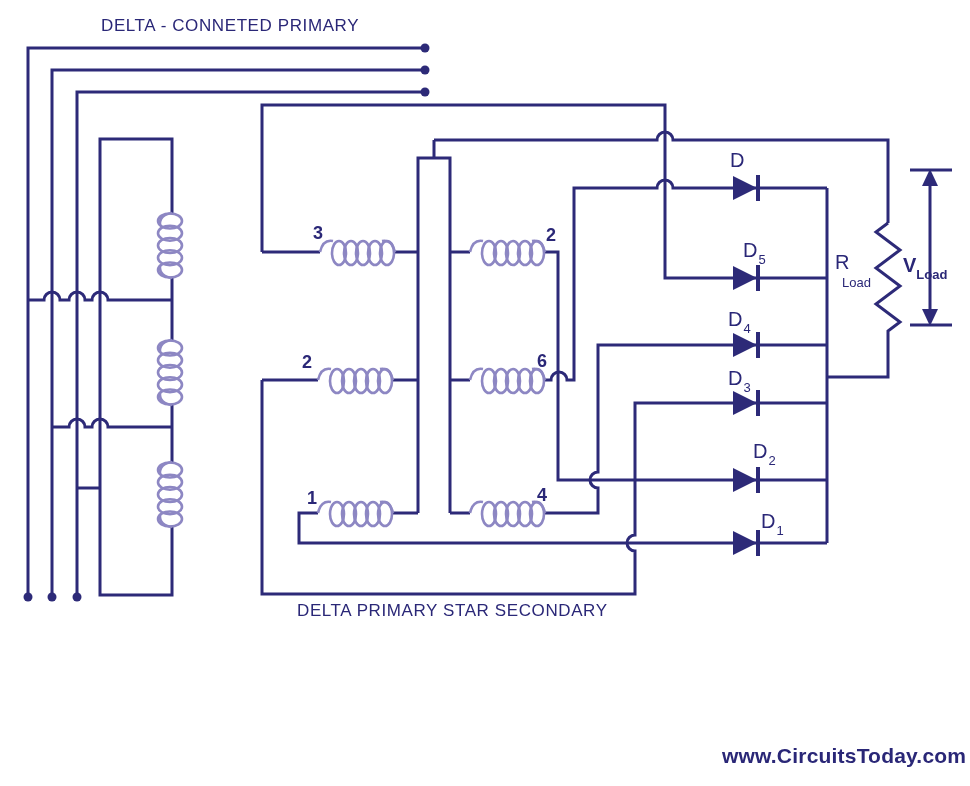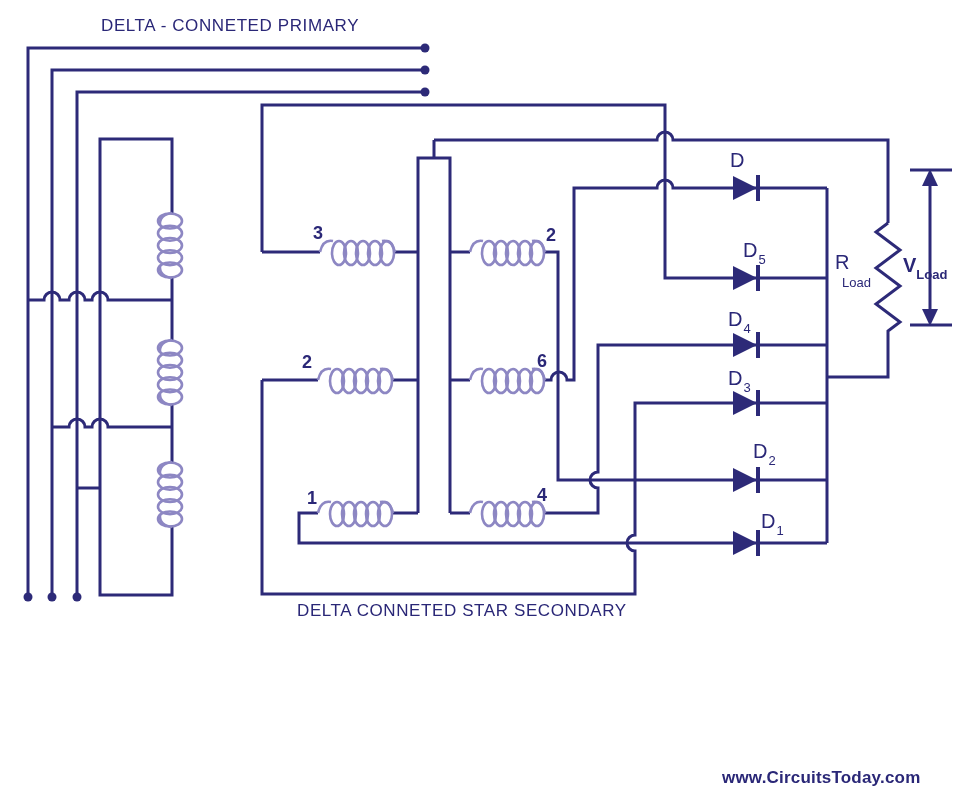--- a/index.html
+++ b/index.html
@@ -22,21 +22,21 @@
   .lbl{position:absolute;color:var(--text);white-space:nowrap;line-height:1;}
   .caption{font-size:17px;letter-spacing:0.6px;}
   .windnum{font-size:18px;font-weight:700;}
   .dlabel{font-size:20px;}
   .dlabel sub{font-size:13px;position:relative;top:2px;left:1px;}
   .rlabel{font-size:20px;}
   .rsub{font-size:13px;}
   .vlabel{font-size:20px;font-weight:700;}
   .vlabel sub{font-size:13px;position:relative;top:2px;font-weight:700;}
   .maintitle{font-size:21px;letter-spacing:0.8px;}
-  .watermark{font-size:17px;font-weight:700;letter-spacing:0.2px;margin-top:24px;}
+  .watermark{font-size:21px;font-weight:700;letter-spacing:0.2px;}
 </style>
 </head>
 <body>
 
 <div id="stage">
 
   <svg id="circuit" width="970" height="786" viewBox="0 0 970 786">
     <defs>
       <g id="hcoil">
         <path class="coil" d="M0,0 Q3,-13 13,-11"></path>
@@ -154,18 +154,18 @@
     <span>D</span><sub>1</sub>
   </div>
 
   <div class="lbl rlabel" style="left:835px;top:252px;">R</div>
   <div class="lbl rsub" style="left:842px;top:276px;">Load</div>
 
   <div class="lbl vlabel" style="left:903px;top:255px;">
     <span>V</span><sub>Load</sub>
   </div>
 
-  <div class="lbl caption" style="left:297px;top:602px;">DELTA CONNETED STAR SECONDARY</div>
+  <div class="lbl caption" style="left:297px;top:602px;">DELTA PRIMARY STAR SECONDARY</div>
 
 
   <div class="lbl watermark" style="left:722px;top:745px;">www.CircuitsToday.com</div>
 
 </div>
 
 </body></html>

